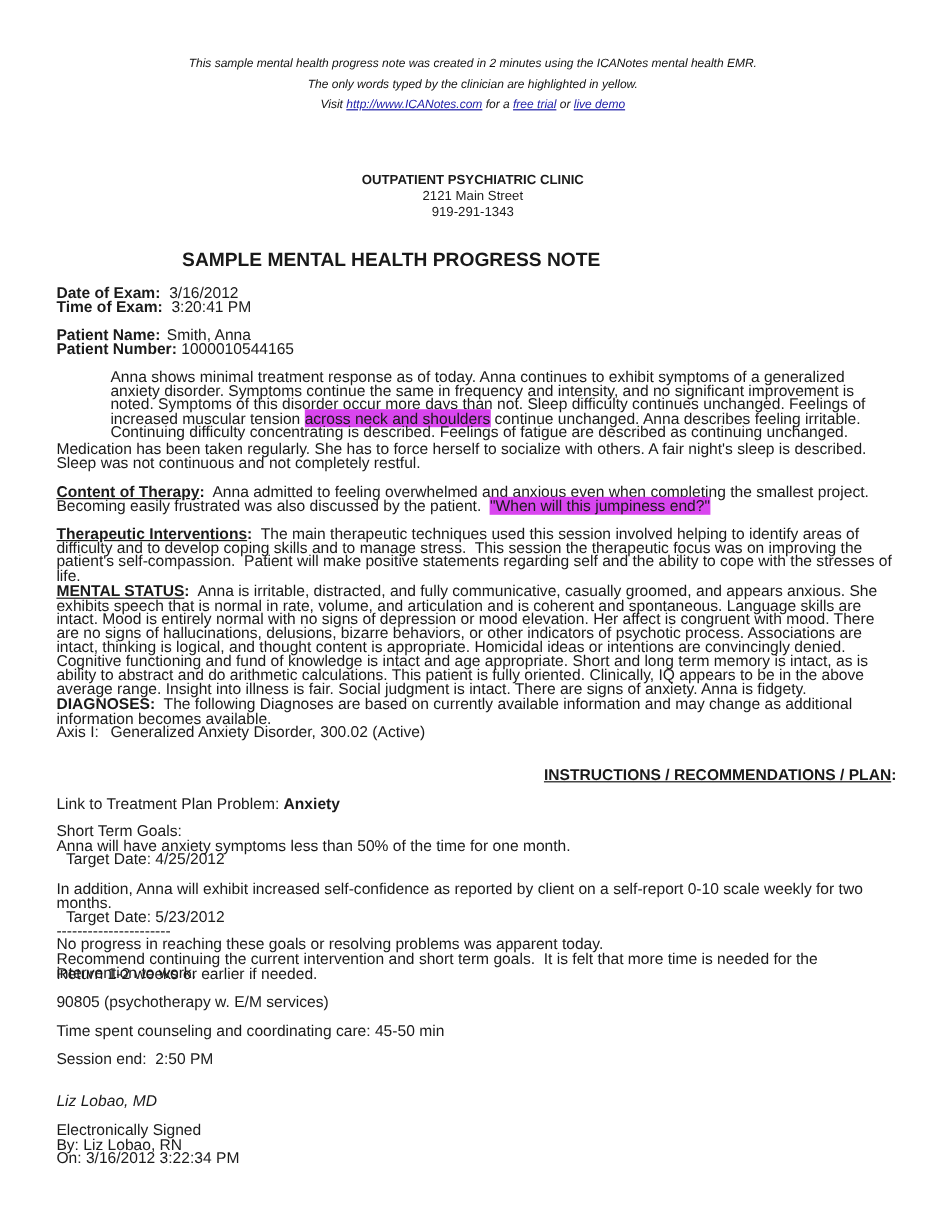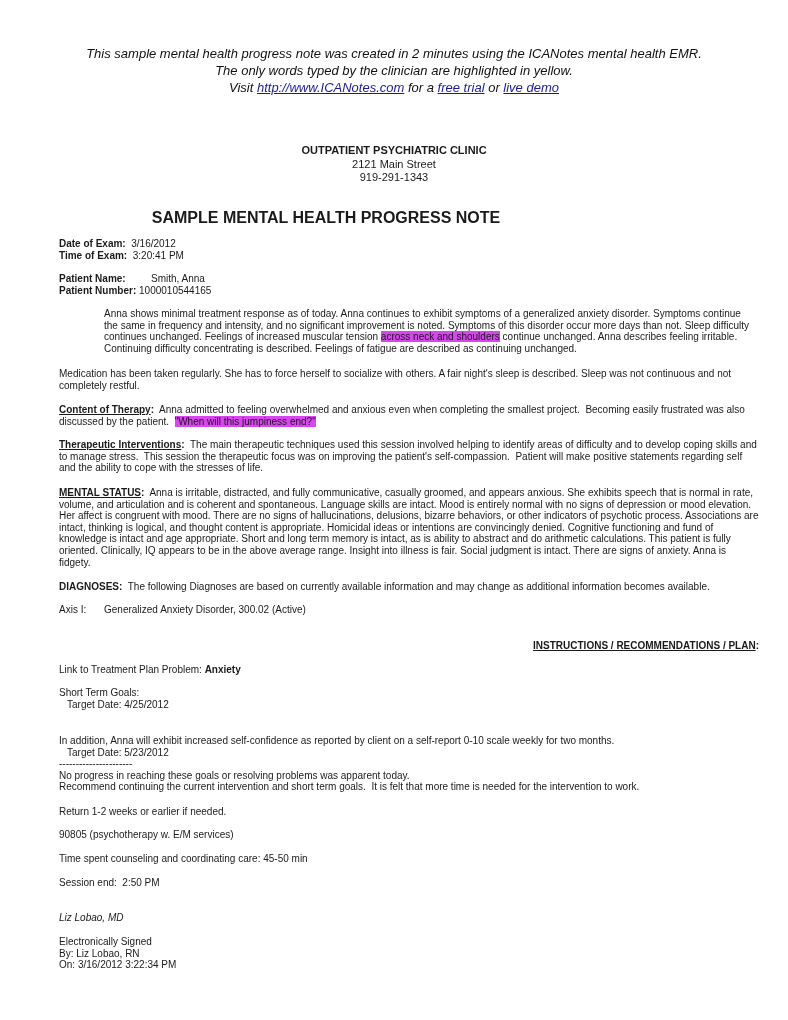--- a/index.html
+++ b/index.html
@@ -2,33 +2,33 @@
 <html><head>
 <meta charset="utf-8">
 <style>
   html, body { margin:0; padding:0; background:#ffffff; }
   body {
     width:788px; height:1020px; position:relative; overflow:hidden;
     font-family:"Liberation Sans", sans-serif; color:#1a1a1a;
   }
   .intro {
     position:absolute; top:45px; left:0; width:788px; text-align:center;
-    font-style:italic; font-size:13px; line-height:17px; color:#111;
+    font-style:italic; font-size:10px; line-height:17px; color:#111;
   }
   .intro a { color:#1a1aa6; text-decoration:underline; }
   .clinic {
     position:absolute; top:144px; left:0; width:788px; text-align:center;
     font-size:11px; line-height:13.5px;
   }
   .clinic .name { font-weight:bold; }
   .title {
     position:absolute; top:209px; left:0; width:652px; text-align:center;
     font-weight:bold; font-size:16px;
   }
-  .block { position:absolute; left:47px; font-size:10px; line-height:11.6px;margin-left:12px; }
+  .block { position:absolute; left:47px; font-size:13px; line-height:11.6px; }
   .b { font-weight:bold; }
   .u { text-decoration:underline; font-weight:bold; }
   .hl { background:#d946ef; }
   .indent { left:92px; width:650px; }
   .wide { width:700px; }
   .i { font-style:italic; }
 </style>
 </head>
 <body>
 
@@ -87,20 +87,21 @@
 <div class="block wide" style="top:640px;text-align:right;">
   <span class="u">INSTRUCTIONS / RECOMMENDATIONS / PLAN</span><span class="b">:</span>
 </div>
 
 <div class="block wide" style="top:664px;">
   <span style="white-space:pre;">Link to Treatment Plan Problem: </span><span class="b">Anxiety</span>
 </div>
 
 <div class="block wide" style="top:687px;">
   <div>Short Term Goals:</div>
+  <div>Anna will have anxiety symptoms less than 50% of the time for one month.</div>
   <div style="padding-left:8px;">Target Date: 4/25/2012</div>
 </div>
 
 <div class="block wide" style="top:735px;">
   <div>In addition, Anna will exhibit increased self-confidence as reported by client on a self-report 0-10 scale weekly for two months.</div>
   <div style="padding-left:8px;">Target Date: 5/23/2012</div>
   <div>----------------------</div>
   <div>No progress in reaching these goals or resolving problems was apparent today.</div>
   <div style="white-space:pre-wrap;">Recommend continuing the current intervention and short term goals.  It is felt that more time is needed for the intervention to work.</div>
 </div>

